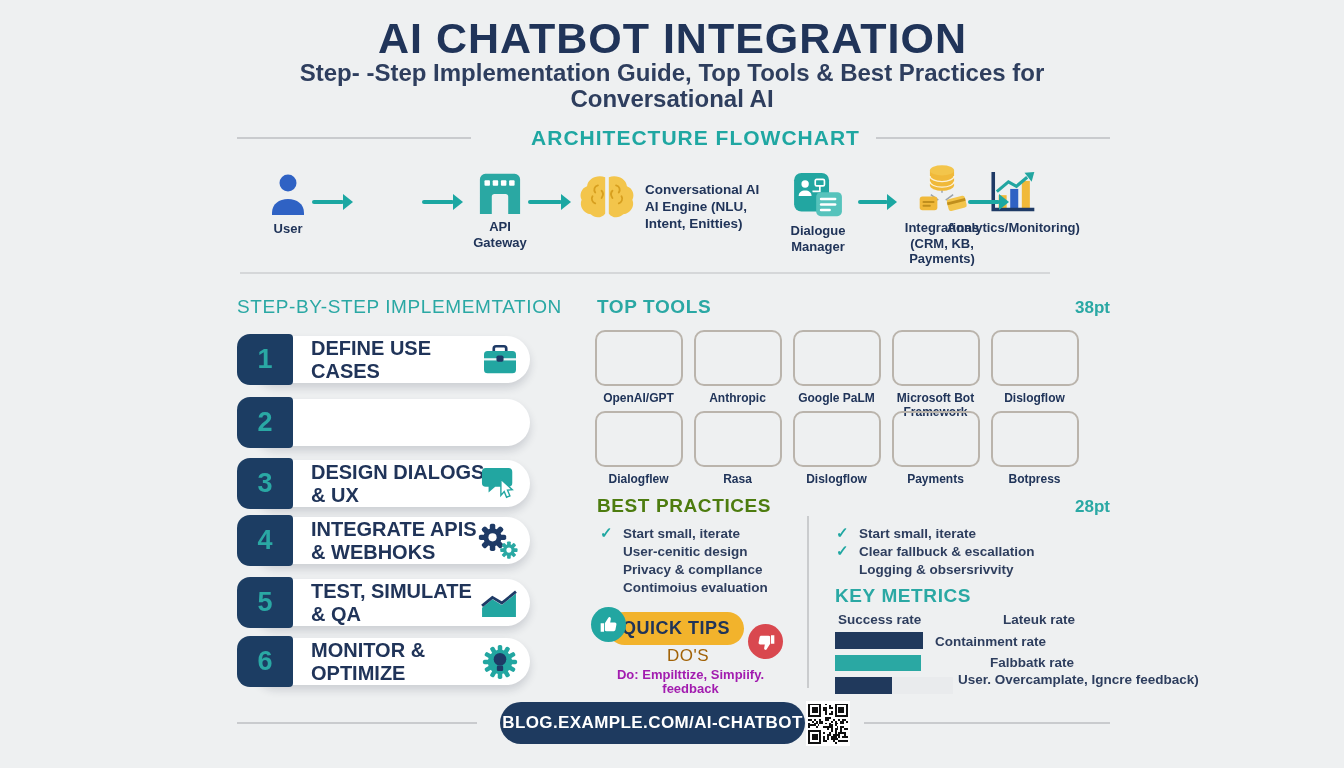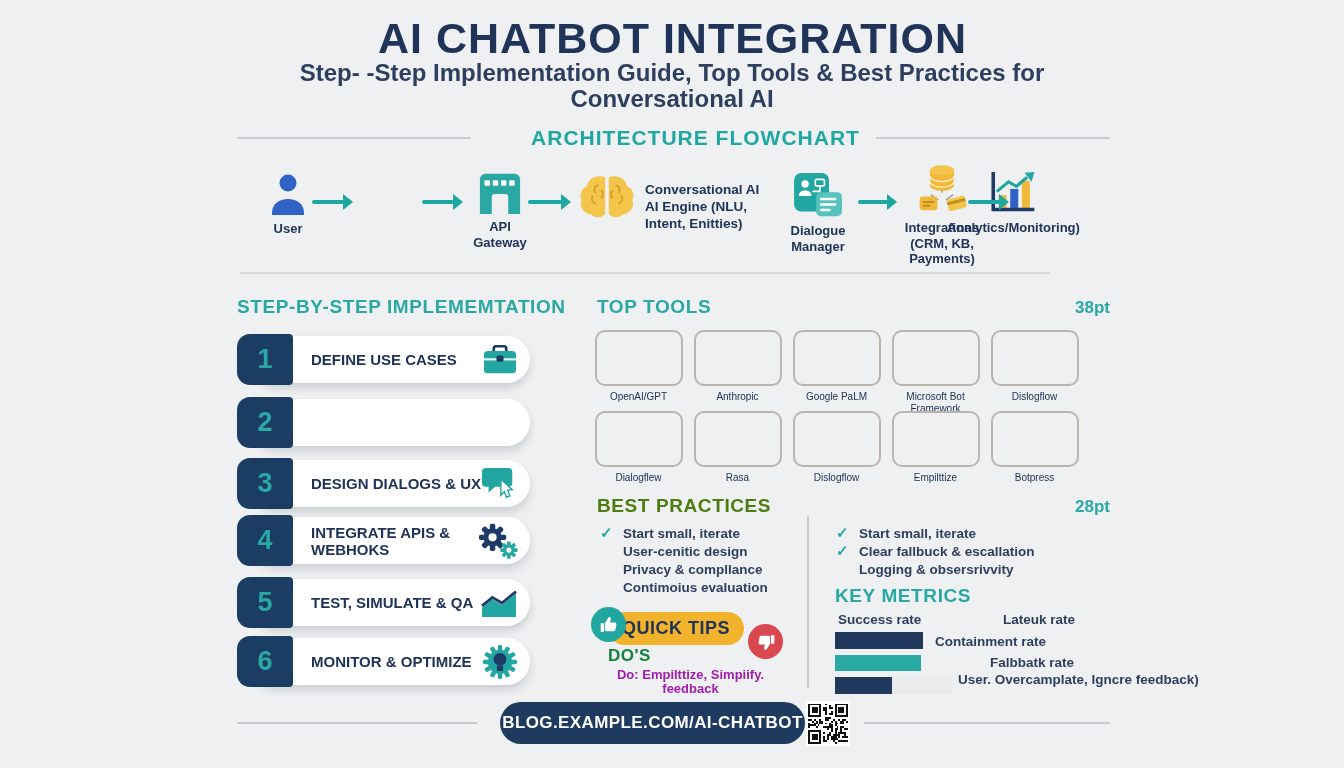--- a/index.html
+++ b/index.html
@@ -26,59 +26,59 @@
   .n5{left:768px;top:172px;width:100px;}
   .n6{left:892px;top:163px;width:100px;}
   .n7{left:947px;top:170px;width:130px;text-align:center;}
   .arr{position:absolute;top:200px;height:4px;background:#1ba7a2;border-radius:2px;}
   .arr:after{content:"";position:absolute;right:-9px;top:-6px;border-left:10px solid #1ba7a2;
              border-top:8px solid transparent;border-bottom:8px solid transparent;}
   .a1{left:312px;width:32px;} .a2{left:422px;width:32px;} .a3{left:528px;width:34px;}
   .a4{left:858px;width:30px;} .a5{left:968px;width:32px;}
   .hdiv{position:absolute;top:272px;left:240px;width:810px;height:2px;background:#d5d7d9;}
   
-  .steps-title{position:absolute;left:237px;top:296px;font-size:19px;font-weight:bold;
+  .steps-title{position:absolute;left:237px;top:296px;font-size:19px;font-weight:normal;
                letter-spacing:.6px;color:#2aa8a4;}
   .step{position:absolute;left:237px;width:293px;height:47px;}
   .s1{top:336px;} .s2{top:399px;} .s3{top:460px;} .s4{top:517px;} .s5{top:579px;} .s6{top:638px;}
   .pill{position:absolute;left:16px;right:0;top:0;bottom:0;background:#fff;border-radius:24px;
         box-shadow:0 5px 9px rgba(30,40,60,.16);}
   .num{position:absolute;left:0;top:-2px;bottom:-2px;width:56px;background:#1c3d63;
        border-radius:13px 4px 4px 13px;display:flex;align-items:center;justify-content:center;
        color:#2aa8a4;font-size:27px;font-weight:bold;z-index:2;}
   .step-label{position:absolute;left:74px;top:50%;transform:translateY(-50%);color:#203459;
-       font-weight:bold;font-size:15px;z-index:2;width:175px;line-height:1.15;}
+       font-weight:bold;font-size:20px;z-index:2;width:175px;line-height:1.15;}
   .step-ic{position:absolute;right:12px;top:50%;transform:translateY(-50%);z-index:2;line-height:0;}
   
   .tools-title{position:absolute;left:597px;top:296px;font-size:19px;font-weight:bold;
                letter-spacing:.6px;color:#2aa8a4;}
   .pt{position:absolute;right:234px;font-size:17px;font-weight:bold;color:#2aa8a4;}
   .pt38{top:298px;} .pt28{top:497px;}
   .tool{position:absolute;width:99px;text-align:center;}
   .tool .box{width:84px;height:52px;margin:0 auto;border:2px solid #bab4ac;border-radius:10px;}
-  .tool .tl{margin-top:5px;font-size:10px;font-weight:normal;color:#203459;line-height:1.2;}
+  .tool .tl{margin-top:5px;font-size:12px;font-weight:bold;color:#203459;line-height:1.2;}
   
   .bp-title{position:absolute;left:597px;top:495px;font-size:19px;font-weight:bold;
             letter-spacing:.6px;color:#4d7c0f;}
   .bp-list{position:absolute;}
   .bp-left{left:600px;top:524px;} .bp-right{left:836px;top:524px;}
   .bp-row{display:flex;height:18px;align-items:center;}
   .bp-mark{width:23px;color:#1fa7a2;font-weight:bold;font-size:15px;}
   .bp-text{color:#2e3e5e;font-size:13.5px;font-weight:bold;}
   .vdiv{position:absolute;left:807px;top:516px;width:2px;height:172px;background:#caccce;}
   
   .qt-banner{position:absolute;left:608px;top:612px;width:136px;height:33px;background:#f2b32c;
              border-radius:17px;display:flex;align-items:center;justify-content:center;
              color:#203459;font-size:18px;font-weight:bold;letter-spacing:.5px;}
   .thumb{position:absolute;width:35px;height:35px;border-radius:50%;display:flex;
          align-items:center;justify-content:center;z-index:3;}
   .thumb-up{left:591px;top:607px;background:#22a6a1;}
   .thumb-down{left:748px;top:624px;background:#d9484f;}
-  .dos-title{position:absolute;left:608px;top:646px;width:160px;
-             color:#15803d;font-size:17px;font-weight:bold;letter-spacing:.5px;}
+  .dos-title{position:absolute;left:608px;top:646px;width:160px;text-align:center;
+             color:#a16207;font-size:17px;font-weight:normal;letter-spacing:.5px;}
   .dos-text{position:absolute;left:598px;top:668px;width:185px;text-align:center;
             color:#a21caf;font-size:13px;font-weight:bold;line-height:1.1;}
   
   .km-title{position:absolute;left:835px;top:585px;font-size:19px;font-weight:bold;
             letter-spacing:.6px;color:#2aa8a4;}
   .km-lab{position:absolute;color:#2e3e5e;font-size:13.5px;font-weight:bold;}
   .km-l1{left:838px;top:612px;} .km-l2{left:1003px;top:612px;}
   .bar{position:absolute;left:835px;height:17px;}
   .b1{top:632px;} .b2{top:655px;height:16px;} .b3t{top:677px;width:118px;background:#e9ebed;}
   .b3{top:677px;}
@@ -310,21 +310,21 @@
   <div class="tool" style="left:688px;top:411px">
     <div class="box"></div>
     <div class="tl">Rasa</div>
     </div>
   <div class="tool" style="left:787px;top:411px">
     <div class="box"></div>
     <div class="tl">Dislogflow</div>
     </div>
   <div class="tool" style="left:886px;top:411px">
     <div class="box"></div>
-    <div class="tl">Empilttize</div>
+    <div class="tl">Payments</div>
     </div>
   <div class="tool" style="left:985px;top:411px">
     <div class="box"></div>
     <div class="tl">Botpress</div>
     </div>
 
   <div class="bp-title">BEST PRACTICES</div>
   <div class="pt pt28">28pt</div>
 
   <div class="bp-list bp-left">

